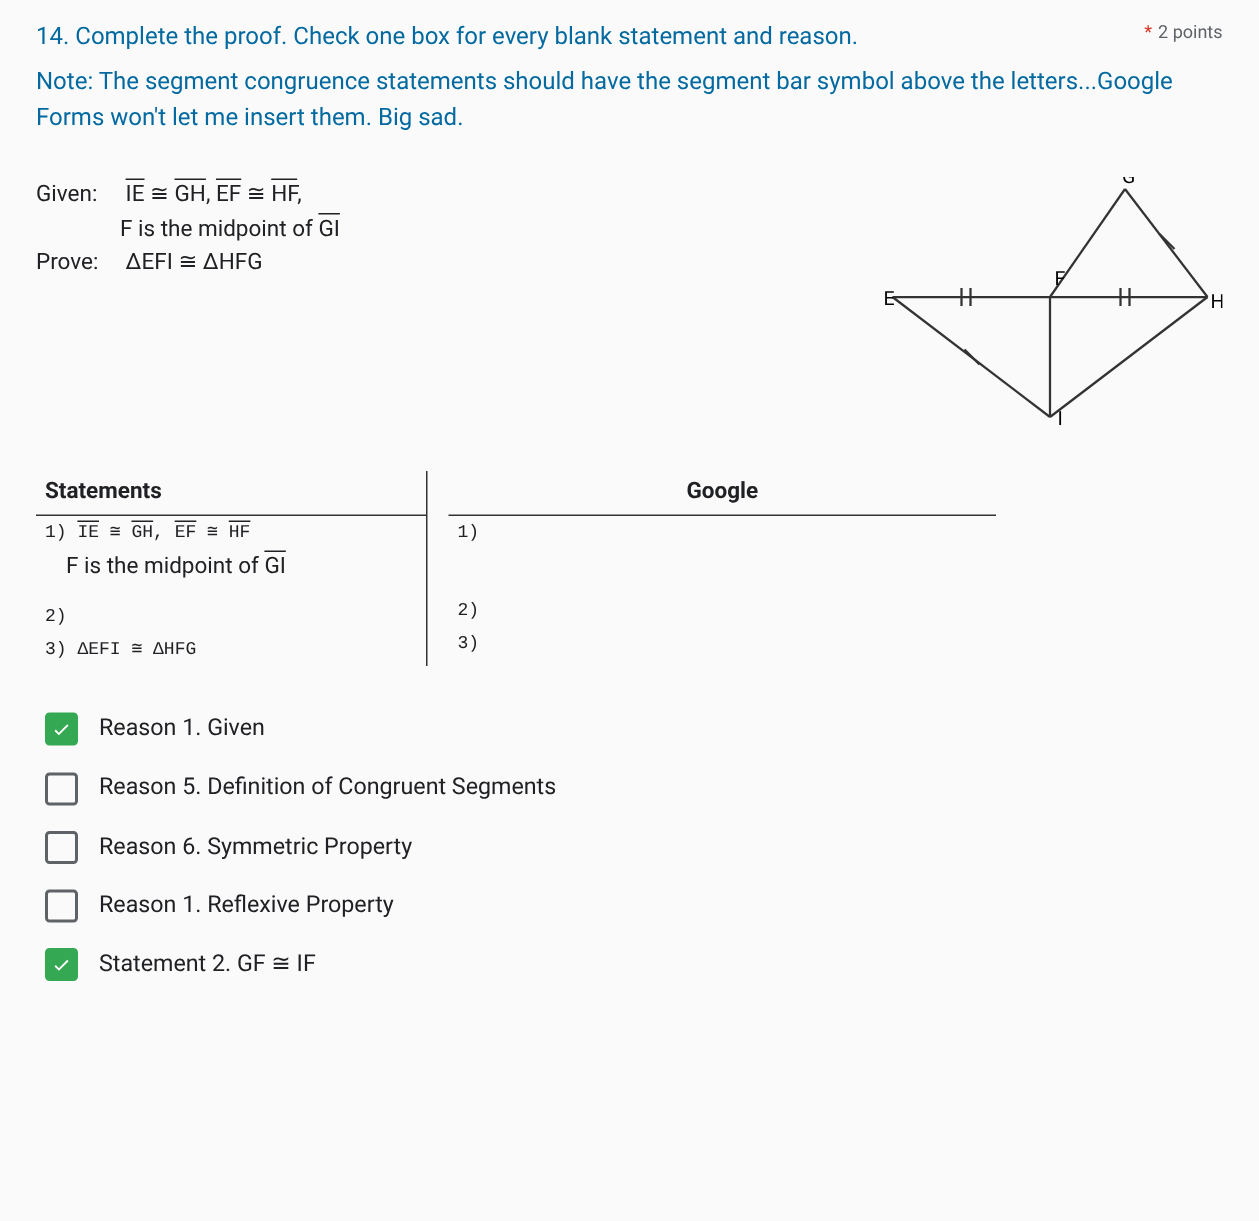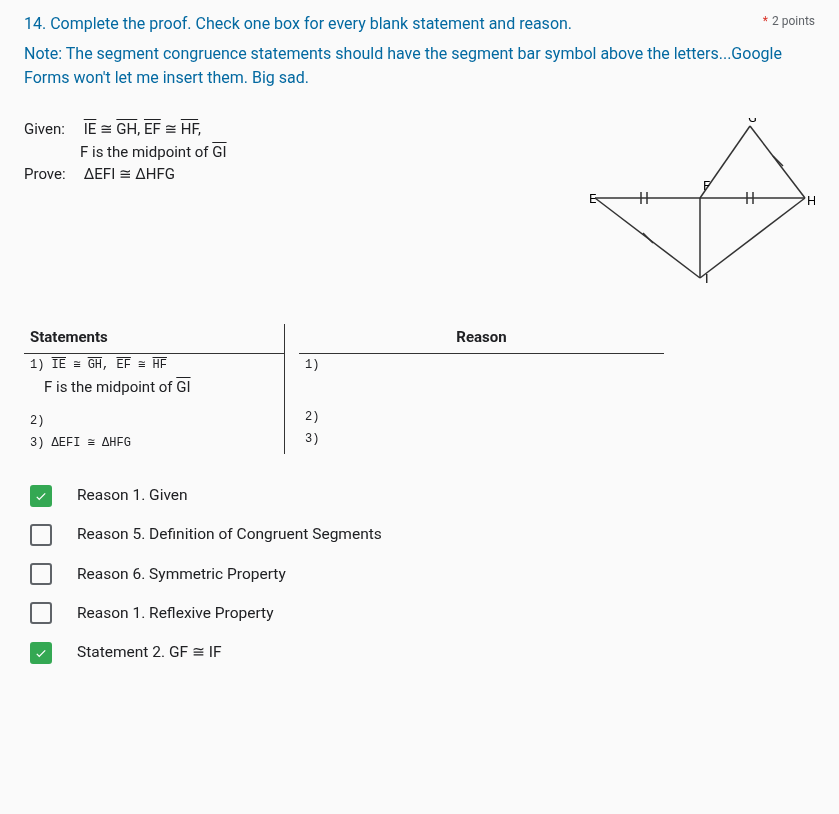--- a/index.html
+++ b/index.html
@@ -41,40 +41,40 @@
       gap: 12px;
     }
     .proof-left { flex: 1; }
     .instr { font-size: 15px; margin-bottom: 14px; }
     .given-prove { font-size: 15px; }
     .label-bold { font-weight: normal; display: inline-block; width: 56px; }
     .overline { text-decoration: overline; }
     .indent { margin-left: 56px; }
     .diagram { width: 230px; height: 170px; flex-shrink: 0; }
     .two-col {
-      margin-top: 36px;
+      margin-top: 26px;
       display: flex;
       gap: 0;
       max-width: 640px;
     }
     .col-statements { width: 260px; }
     .col-reasons { flex: 1; border-left: 1.5px solid #333; padding-left: 14px; }
     .col-header {
       font-weight: bold;
       border-bottom: 1.5px solid #333;
       padding: 2px 6px 4px 6px;
     }
     .reasons-header { text-align: center; border-bottom: 1.5px solid #333; padding: 2px 6px 4px 6px; font-weight: bold;}
     .row-item { padding: 2px 6px; font-size: 12px; font-family: Liberation Mono, monospace; }
     .row-sub { padding: 0 6px 2px 20px; font-size: 15px; }
     .options { margin-top: 22px; }
     .option {
       display: flex;
-      align-items: center;
-      gap: 25px;
+      align-items: flex-end;
+      gap: 14px;
       padding: 8px 6px;
     }
     .checkbox {
       width: 22px; height: 22px;
       border: 2px solid #5f6368;
       border-radius: 3px;
       display: flex; align-items: center; justify-content: center;
       flex-shrink: 0;
     }
     .checkbox.checked {
@@ -150,21 +150,21 @@
     <div class="row-item">
       <span>1) </span><span class="overline">IE</span><span> ≅ </span><span class="overline">GH</span><span>, </span><span class="overline">EF</span><span> ≅ </span><span class="overline">HF</span>
     </div>
     <div class="row-sub">
       <span>F is the midpoint of </span><span class="overline">GI</span>
     </div>
     <div class="row-item" style="margin-top:10px">2)</div>
     <div class="row-item">3) ΔEFI ≅ ΔHFG</div>
   </div>
   <div class="col-reasons">
-    <div class="reasons-header">Reason</div>
+    <div class="reasons-header">Google</div>
     <div class="row-item">1)</div>
     <div class="row-item" style="height:20px"></div>
     <div class="row-item" style="margin-top:10px">2)</div>
     <div class="row-item">3)</div>
   </div>
 </div>
 
 <div class="options">
   <div class="option">
     <div class="checkbox checked">

